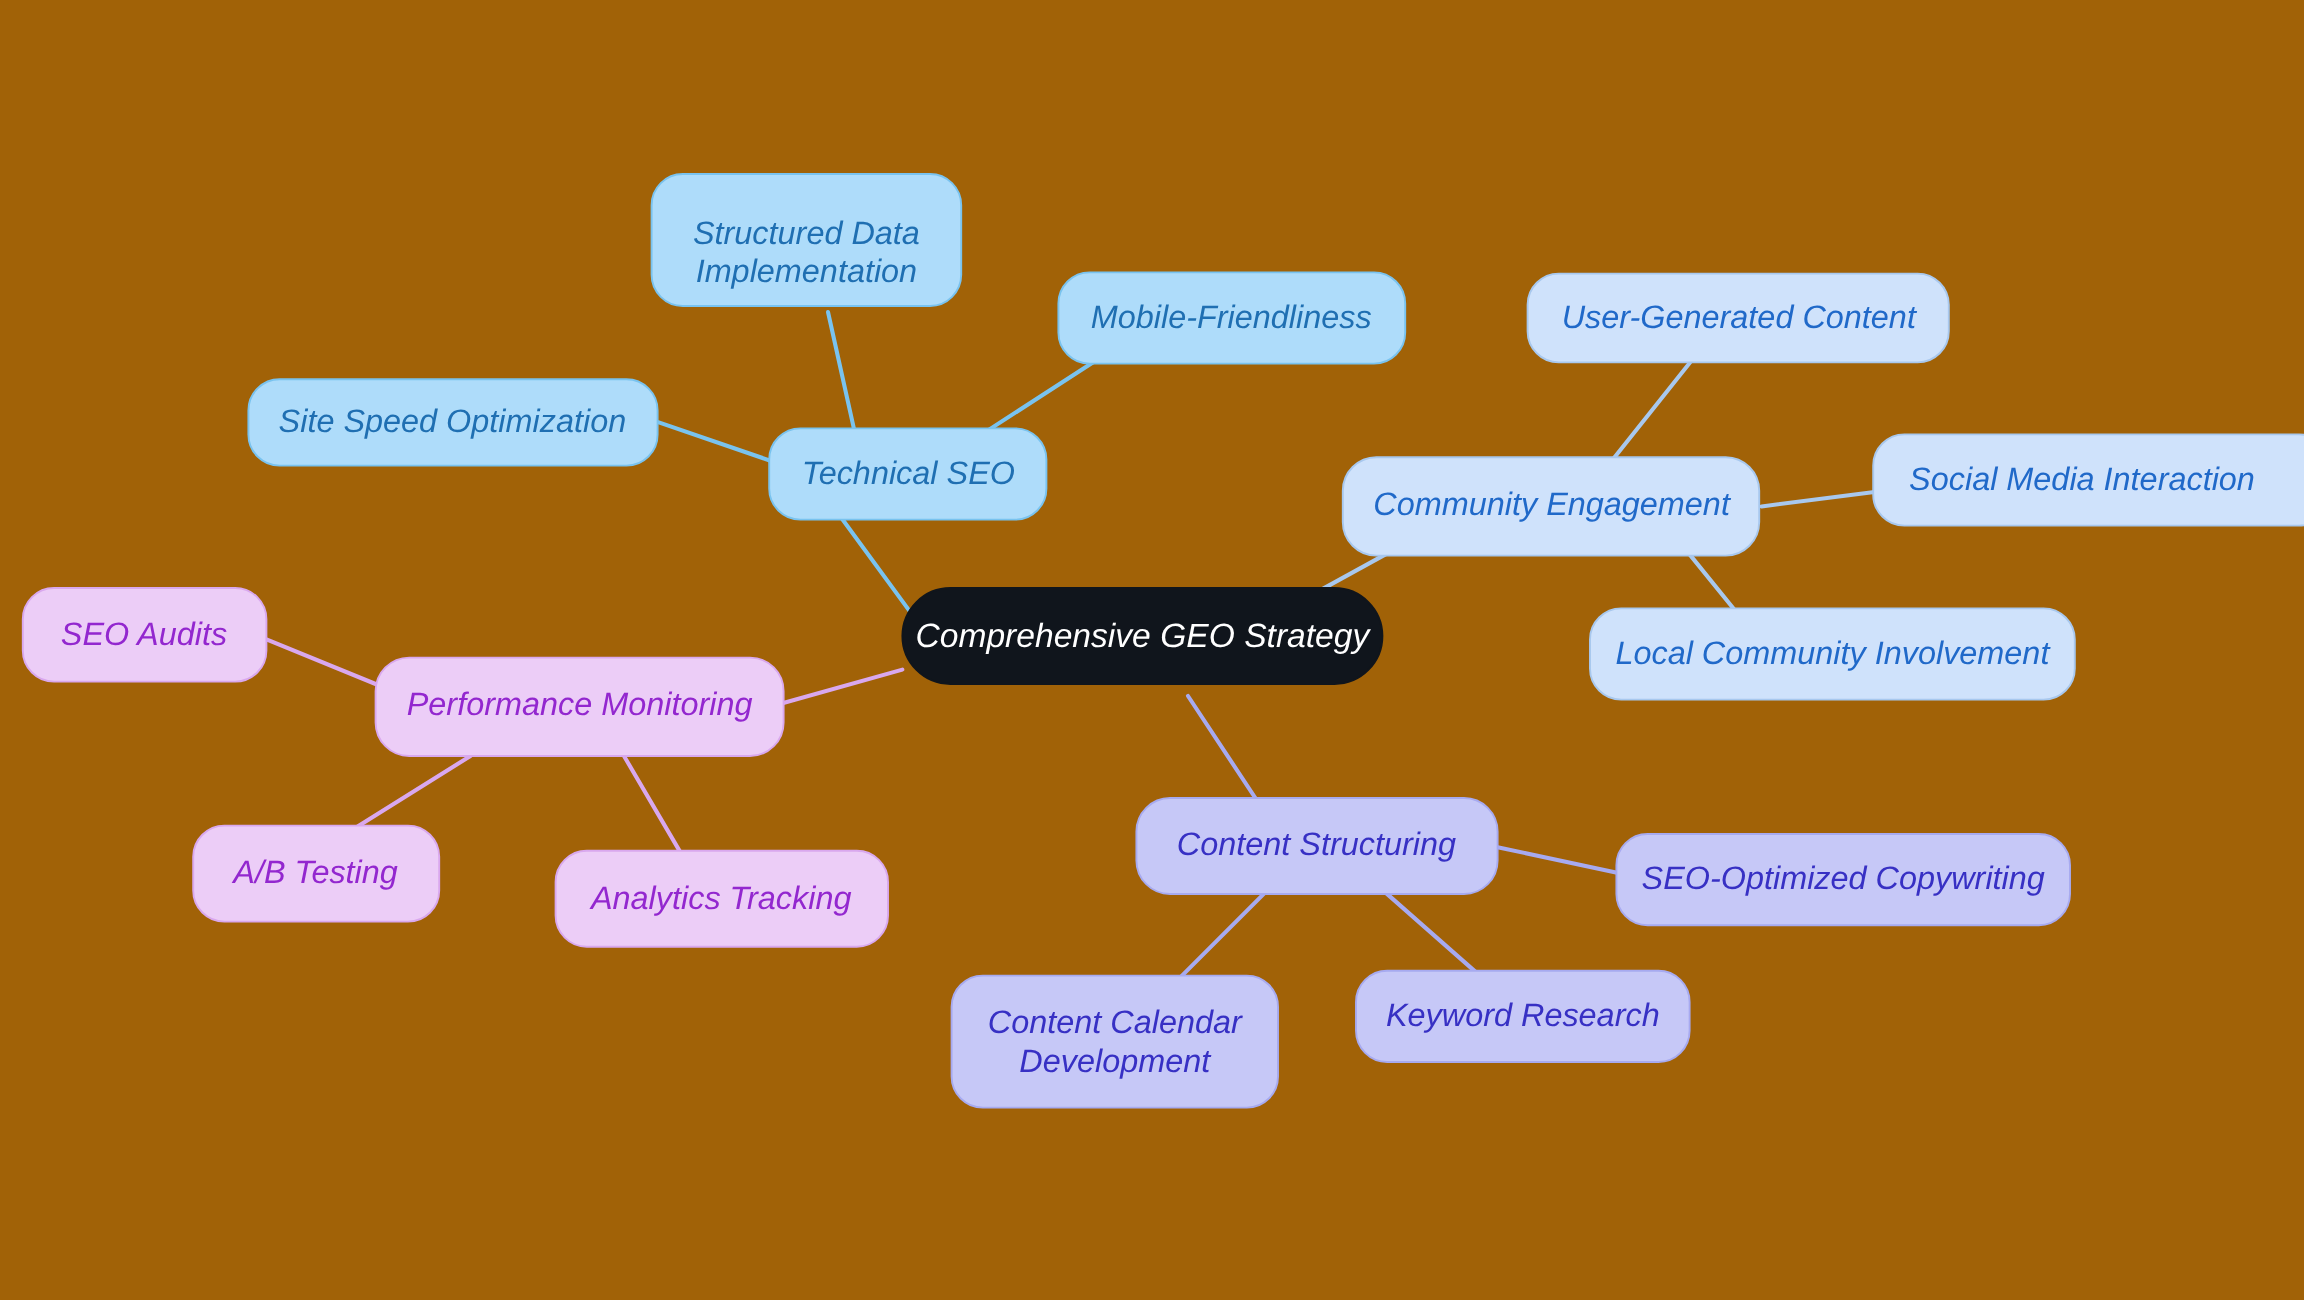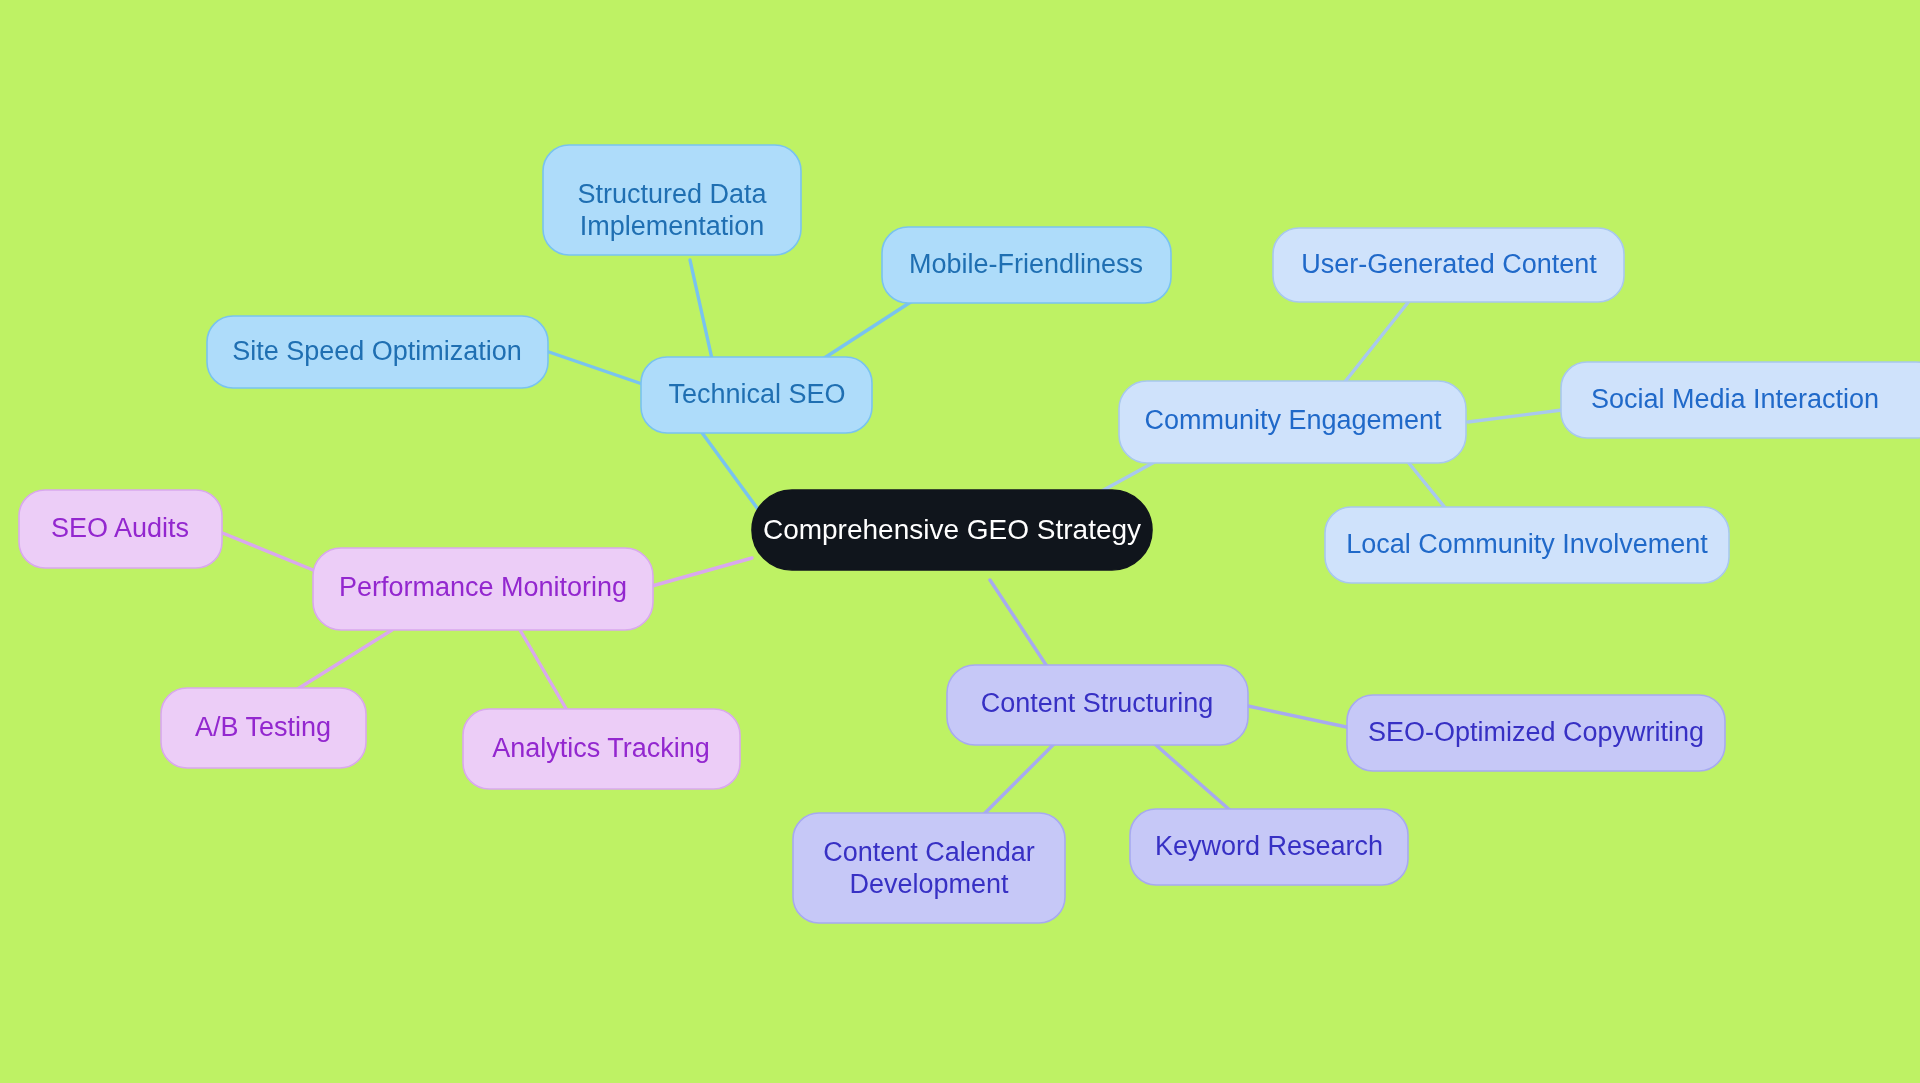--- a/index.html
+++ b/index.html
@@ -4,23 +4,24 @@
 <style>
   html, body {
     margin: 0;
     padding: 0;
     background: #ffffff;
   }
   #canvas {
     position: relative;
     width: 1920px;
     height: 1083px;
-    background: #bef264;
+    background: #a16207;
     overflow: hidden;
     font-family: "Liberation Sans", sans-serif;
+    font-style: italic;
   }
   #mindmap {
     display: block;
     width: 1920px;
     height: 1083px;
   }
   .edge {
     fill: none;
     stroke-linecap: round;
   }

